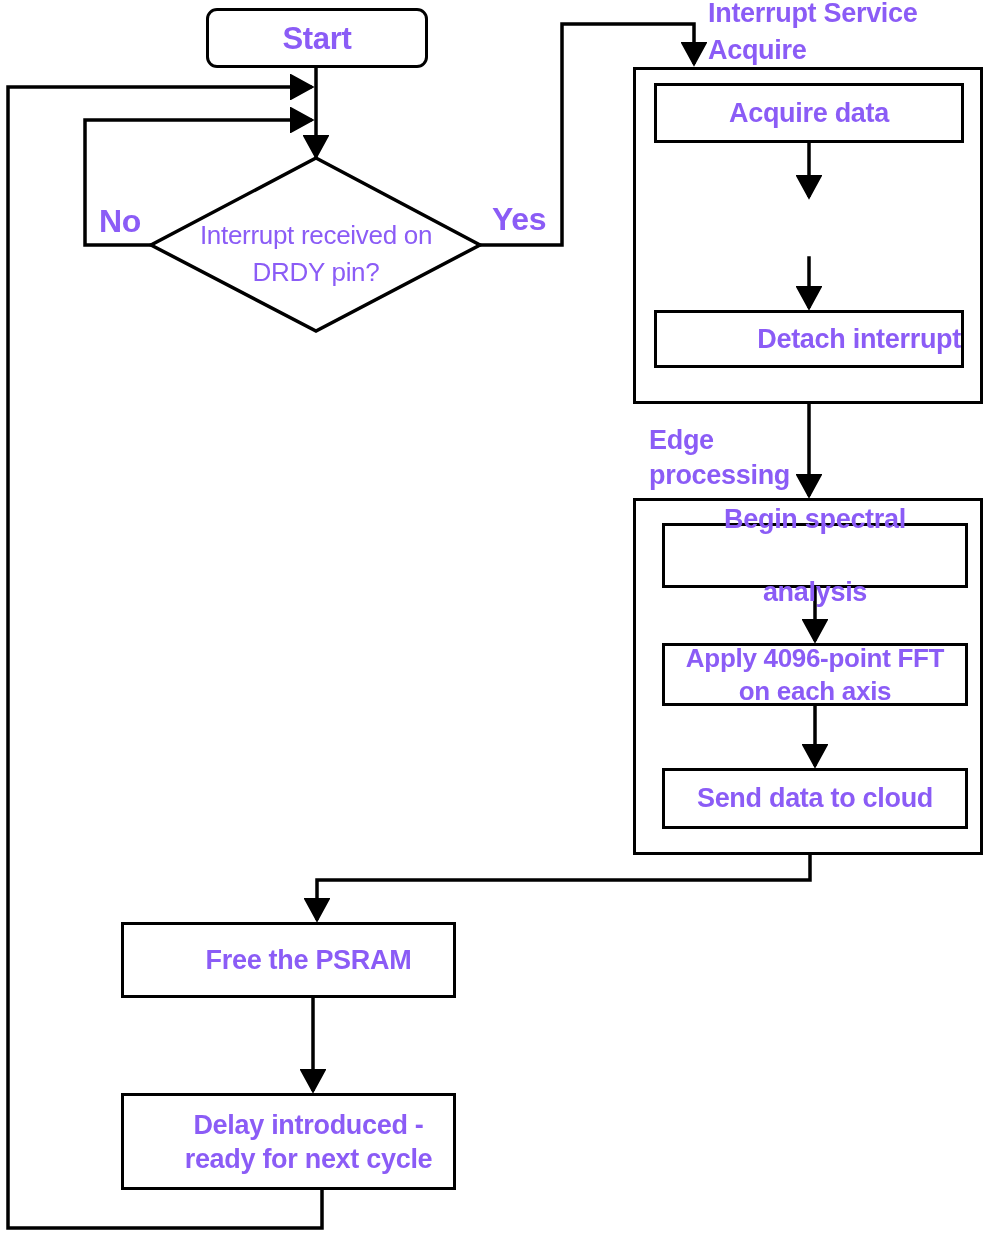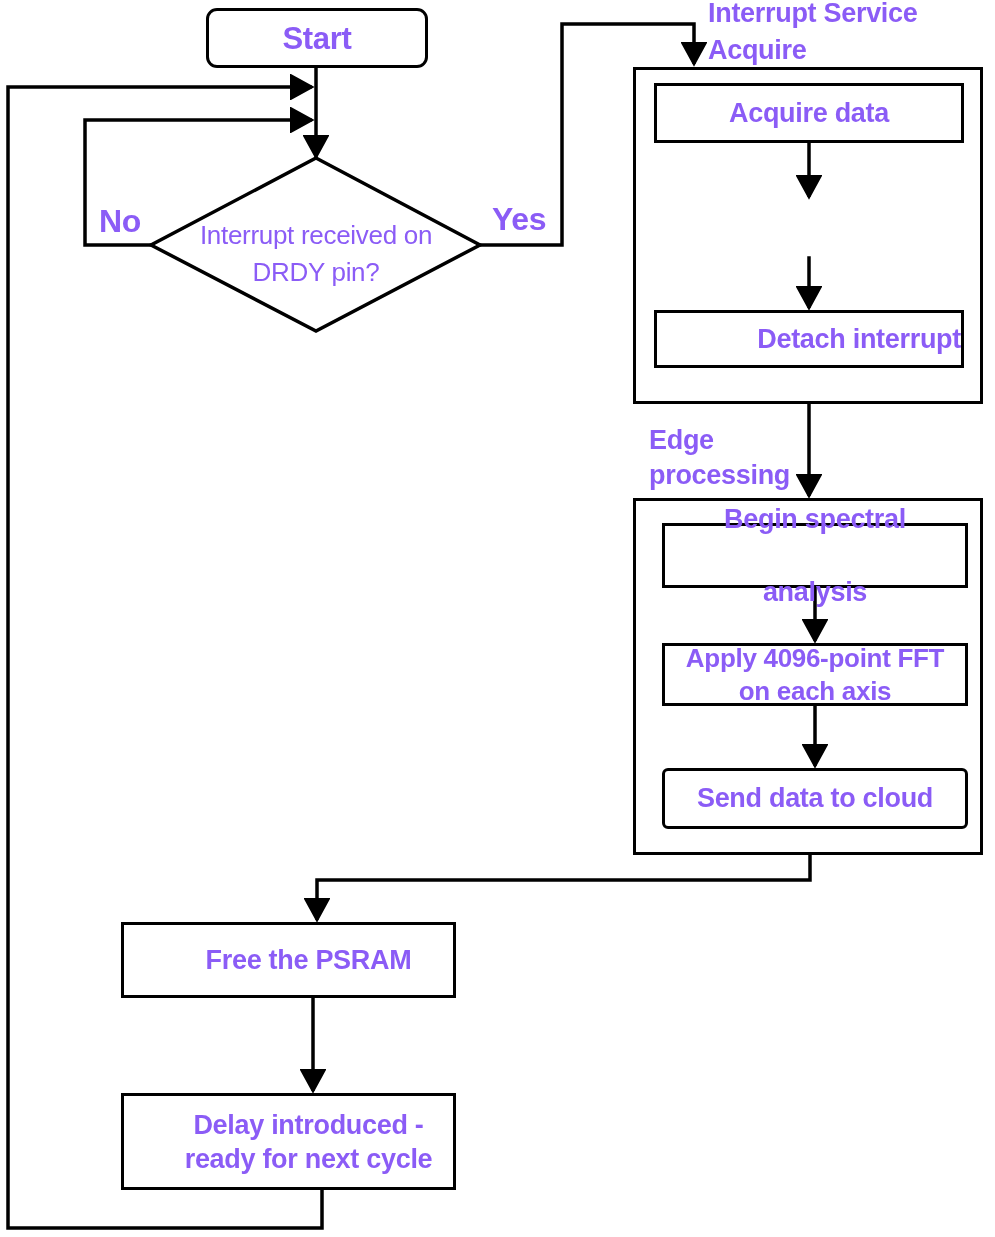--- a/index.html
+++ b/index.html
@@ -135,21 +135,21 @@
   <div class="box" style="left:662px;top:523px;width:306px;height:65px;gap:40px;">
     <div>Begin spectral</div>
     <div>analysis</div>
   </div>
 
   <div class="box" style="left:662px;top:643px;width:306px;height:63px;font-size:26px;">
     <div>Apply 4096-point FFT</div>
     <div>on each axis</div>
   </div>
 
-  <div class="box" style="left:662px;top:768px;width:306px;height:61px;border-radius:6px;">
+  <div class="box" style="left:662px;top:768px;width:306px;height:61px;">
     <div>Send data to cloud</div>
   </div>
 
   <div class="box offset-right" style="left:121px;top:922px;width:335px;height:76px;">
     <div>Free the PSRAM</div>
   </div>
 
   <div class="box offset-right" style="left:121px;top:1093px;width:335px;height:97px;line-height:34px;">
     <div>Delay introduced -</div>
     <div>ready for next cycle</div>

